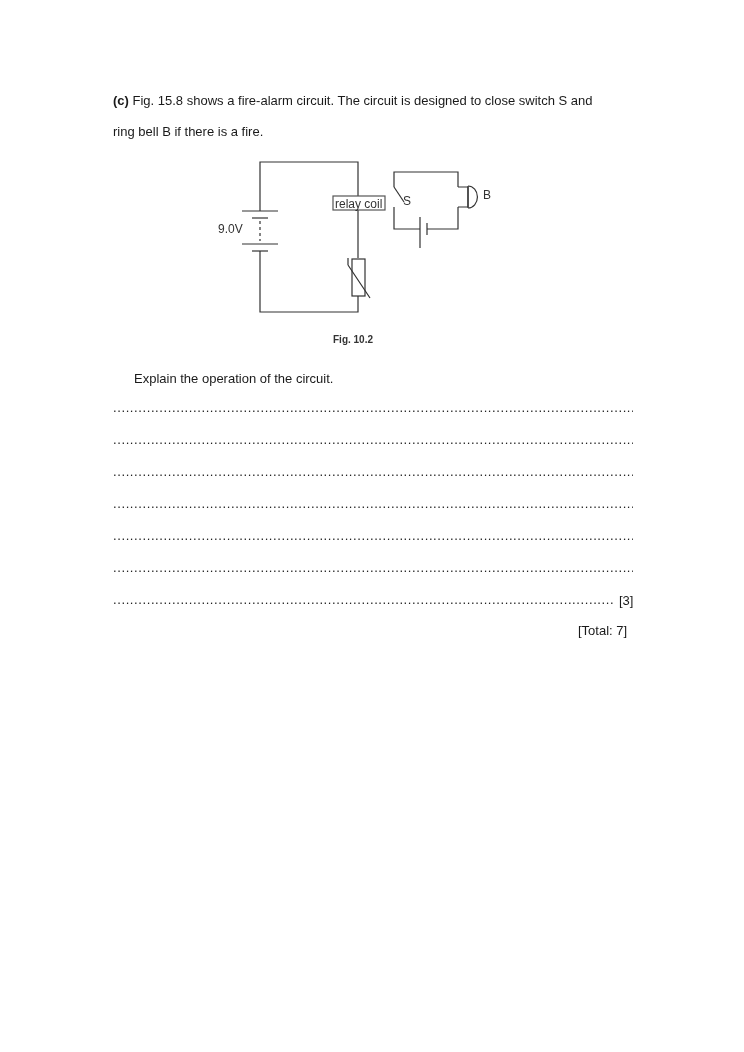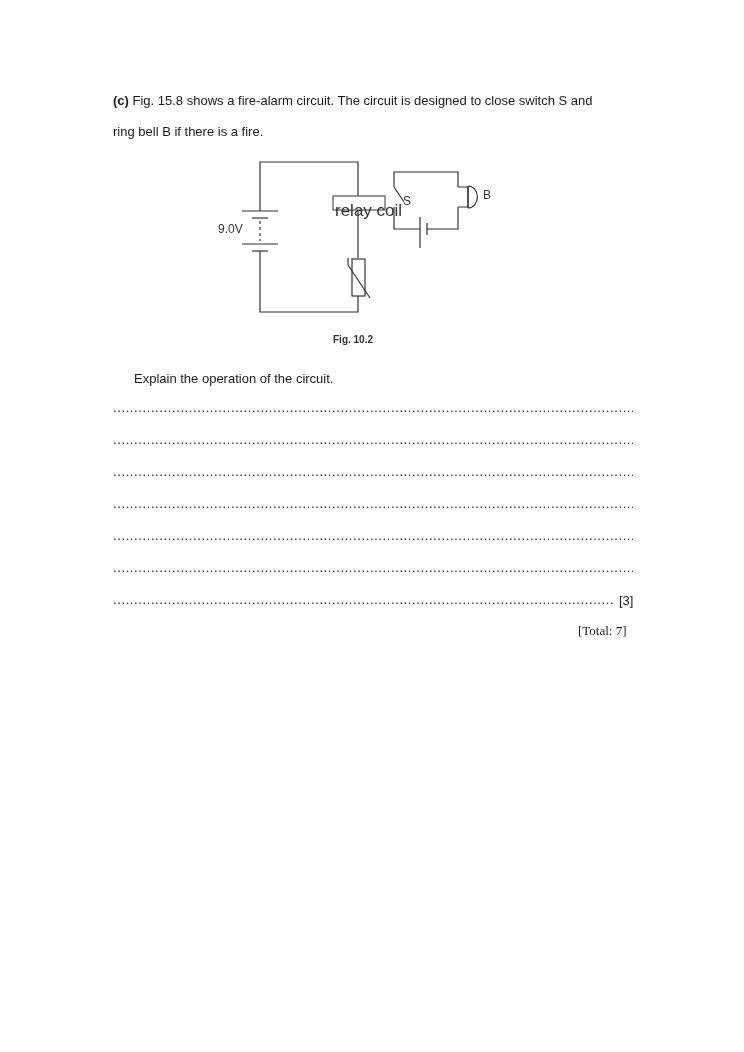--- a/index.html
+++ b/index.html
@@ -98,30 +98,30 @@
         <path d="M468 186 A9 10.5 0 0 1 468 208"></path>
         <line x1="468" y1="186" x2="468" y2="208"></line>
       </g>
     </g>
   </g>
 
   <rect x="333" y="196" width="52" height="14" fill="#fff" stroke="#555" stroke-width="1.2"></rect>
 </svg>
 
 <div class="text" style="left:218px; top:221px; font-size:12px; color:#333;text-align:right;">9.0V</div>
-<div class="text" style="left:335px; top:203px; font-size:17px; color:#333; line-height:15px;">relay coil</div>
+<div class="text" style="left:335px; top:197px; font-size:12px; color:#333; line-height:15px;">relay coil</div>
 <div class="text" style="left:403px; top:193px; font-size:12px; color:#333;">S</div>
 <div class="text" style="left:483px; top:187px; font-size:12px; color:#333;">B</div>
 
 <div class="fig-caption" style="left:333px; top:333px;">Fig. 10.2</div>
 
 <div class="text" style="left:113px; top:371px;margin-left:21px;">Explain the operation of the circuit.</div>
 
 <div class="dots" style="top:400px; width:520px;">...............................................................................................................................................</div>
 <div class="dots" style="top:432px; width:520px;">...............................................................................................................................................</div>
 <div class="dots" style="top:464px; width:520px;">...............................................................................................................................................</div>
 <div class="dots" style="top:496px; width:520px;">...............................................................................................................................................</div>
 <div class="dots" style="top:528px; width:520px;">...............................................................................................................................................</div>
 <div class="dots" style="top:560px; width:520px;">...............................................................................................................................................</div>
 <div class="dots" style="top:592px; width:500px;">........................................................................................................................................</div>
 
 <div class="marks" style="left:619px; top:593px;">[3]</div>
-<div class="marks" style="left:578px; top:623px;font-family:Liberation Serif, serif;">[Total: 7]</div>
+<div class="marks" style="left:578px; top:623px;">[Total: 7]</div>
 
 </body></html>

